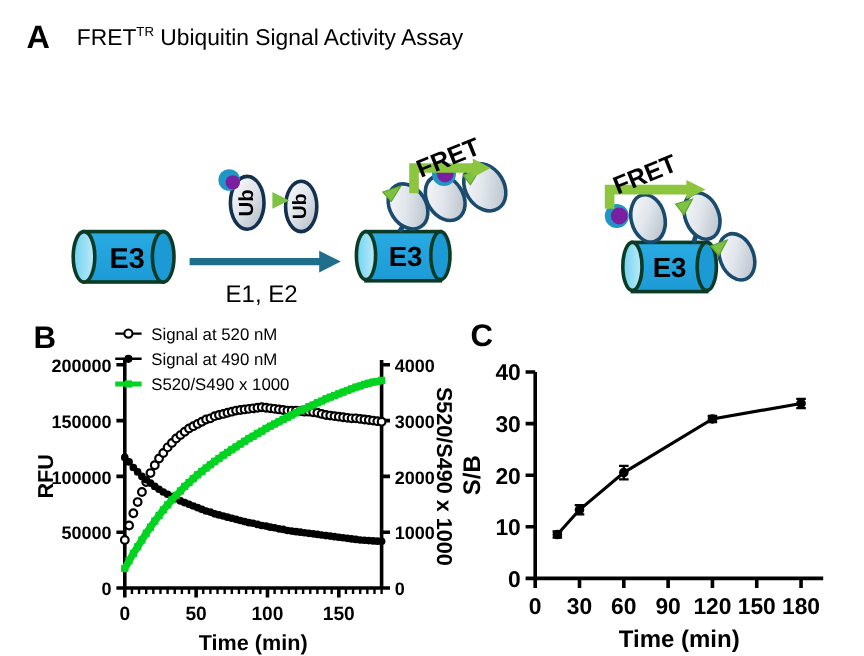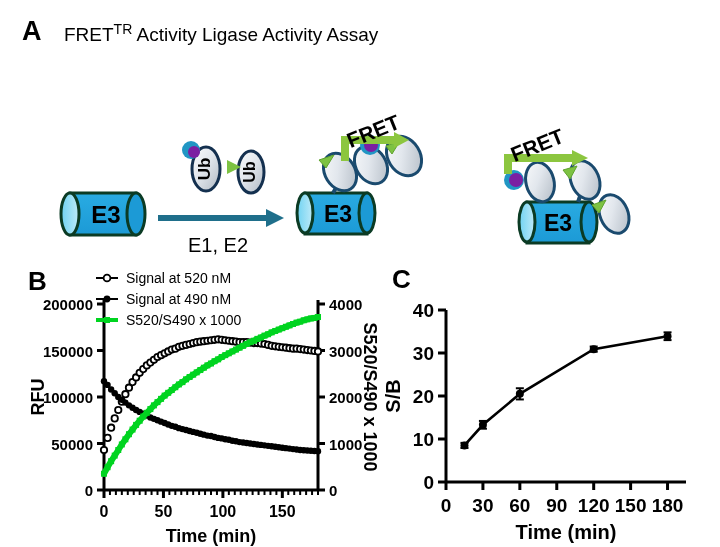--- a/index.html
+++ b/index.html
@@ -4,35 +4,35 @@
 <style>
   html,body{margin:0;padding:0;background:#ffffff;}
   body{width:720px;height:547px;position:relative;
        font-family:"Liberation Sans","DejaVu Sans",sans-serif;
        color:#000;overflow:hidden;}
   .panel-letter{position:absolute;font-weight:bold;font-size:27px;line-height:1;}
   #panel-a-letter{left:22px;top:18px;}
   #panel-b-letter{left:28px;top:268px;font-size:26px;}
   #panel-c-letter{left:392px;top:266px;font-size:26px;}
   #assay-title{position:absolute;left:64px;top:22px;font-size:19px;line-height:1;white-space:nowrap;}
-  #assay-title sup{font-size:14px;vertical-align:super;}
+  #assay-title sup{font-size:11px;vertical-align:super;}
   #diagram-wrap{position:absolute;left:0;top:62px;width:720px;height:205px;}
   #panel-b-wrap{position:absolute;left:18px;top:262px;width:366px;height:285px;}
   #panel-c-wrap{position:absolute;left:384px;top:262px;width:336px;height:285px;}
   svg{display:block;}
   .ax-txt{font-family:"Liberation Sans","DejaVu Sans",sans-serif;font-weight:bold;fill:#000;}
   .leg-txt{font-family:"Liberation Sans","DejaVu Sans",sans-serif;fill:#000;}
 </style>
 </head>
 <body>
 
 <div id="panel-a-letter" class="panel-letter">A</div>
 
 <div id="assay-title">
-  <span>FRET</span><sup>TR</sup><span> Activity Ligase Activity Assay</span>
+  <span>FRET</span><sup>TR</sup><span> Ubiquitin Signal Activity Assay</span>
 </div>
 
 <div id="diagram-wrap">
   <svg width="720" height="205" viewBox="0 0 720 205">
     <defs>
       <linearGradient id="ovalGrad" x1="0" y1="0" x2="1" y2="1">
         <stop offset="0%" stop-color="#FAFBFC"></stop>
         <stop offset="45%" stop-color="#E2E7ED"></stop>
         <stop offset="100%" stop-color="#AFB8C2"></stop>
       </linearGradient>

